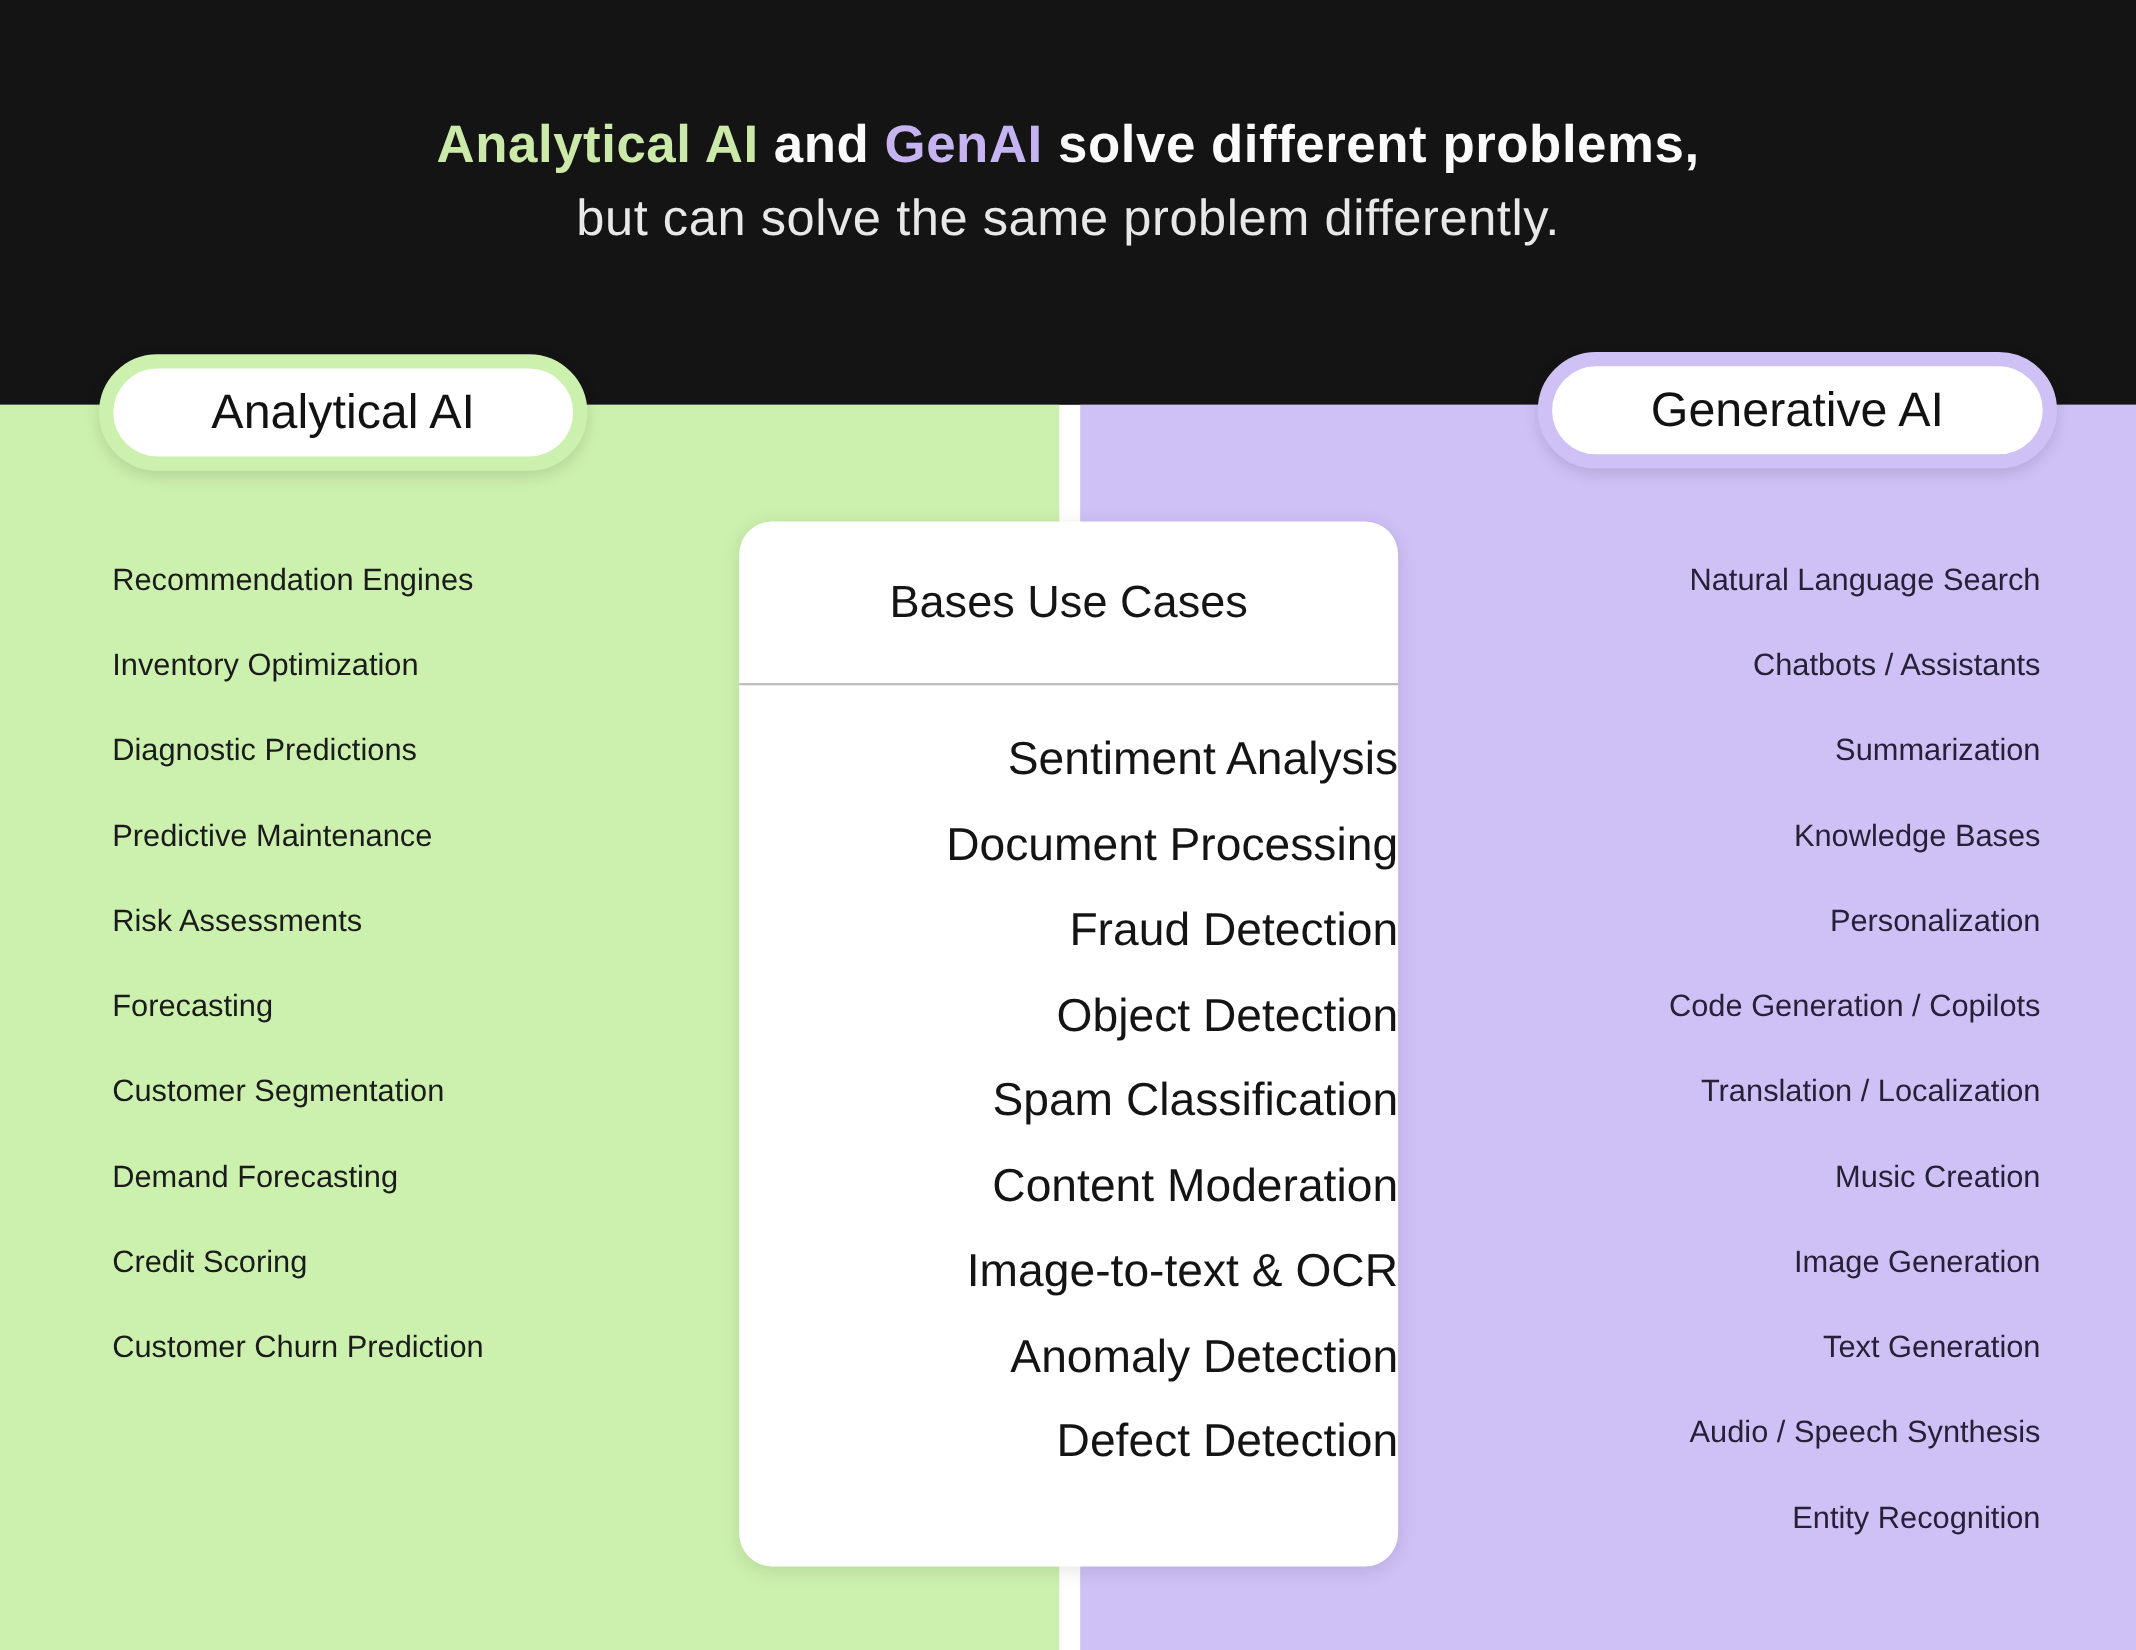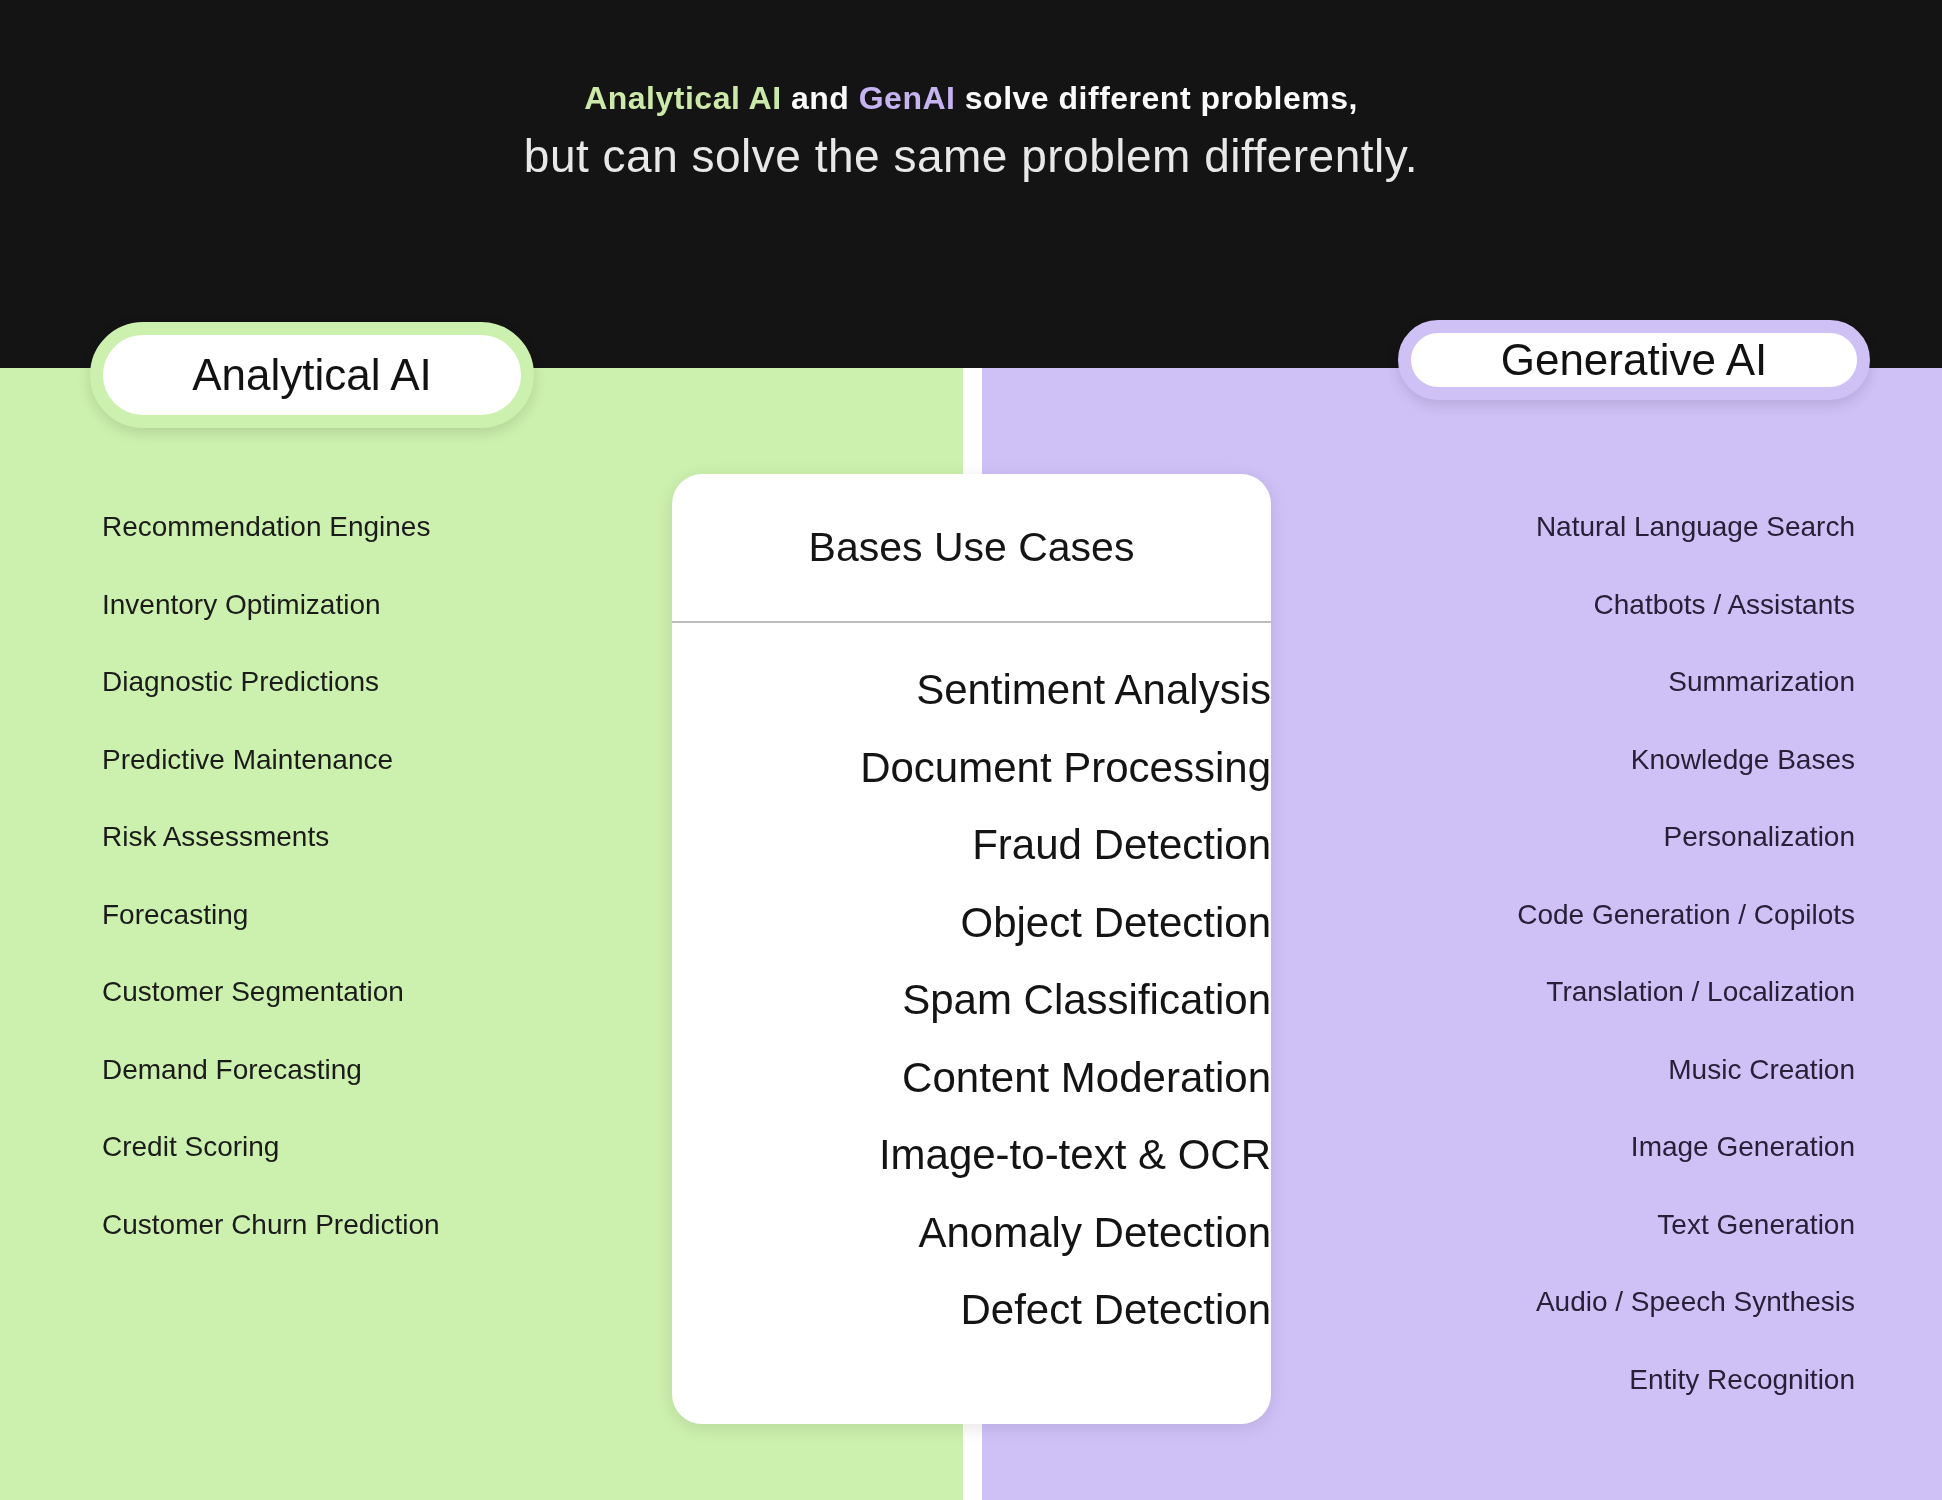--- a/index.html
+++ b/index.html
@@ -11,23 +11,23 @@
     overflow: hidden;
   }
 
   
   .header {
     position: absolute; left: 0; top: 0;
     width: 1942px; height: 368px;
     background: #141414;
   }
   .title-line1 {
-    margin-top: 80px;
+    margin-top: 104px;
     text-align: center;
-    font-size: 32px;
+    font-size: 48px;
     font-weight: 700;
     color: #fafafa;
     letter-spacing: 0.5px;
   }
   .title-line1 .accent-green  { color: #cbe9a8; }
   .title-line1 .accent-purple { color: #c6b3f2; }
   .title-line2 {
     margin-top: 12px;
     text-align: center;
     font-size: 46px;
@@ -52,21 +52,21 @@
   .pill {
     position: absolute;
     background: #ffffff;
     border-radius: 70px;
     display: flex; align-items: center; justify-content: center;
     font-size: 44px; font-weight: 500; color: #121212;
     box-shadow: 0 5px 14px rgba(0,0,0,0.12);
     box-sizing: border-box;
   }
   .pill-left  { left: 90px;  top: 322px; width: 444px; height: 106px; border: 13px solid #ccf0ad; }
-  .pill-right { left: 1398px; top: 320px; width: 472px; height: 80px; border: 13px solid #cfc0f6; }
+  .pill-right { left: 1398px; top: 320px; width: 472px; height: 106px; border: 13px solid #cfc0f6; }
 
   
   .side-list {
     position: absolute; top: 488px;
     font-size: 28px; line-height: 77.5px;
     white-space: nowrap;
   }
   .left-list  { left: 102px; text-align: left;  color: #1b1b1b; }
   .right-list { right: 87px; text-align: right; color: #272138; }
 

